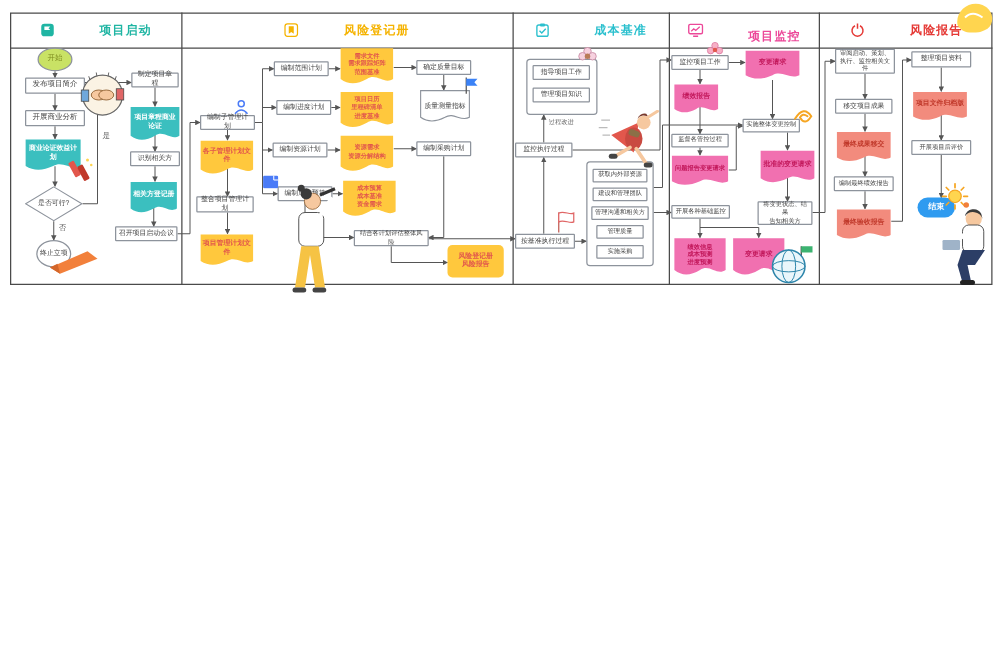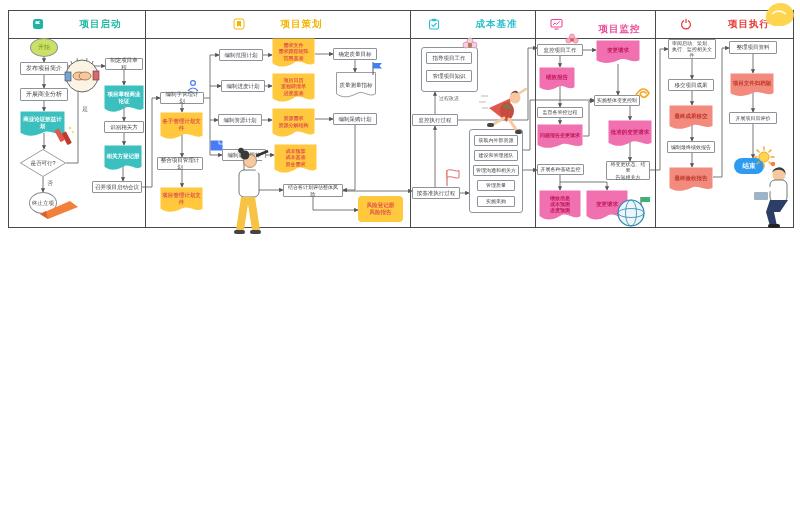--- a/index.html
+++ b/index.html
@@ -48,21 +48,21 @@
     </span>
     <span class="hlabel" style="color: rgb(31, 181, 163);">项目启动</span>
   </div>
   <div class="hcell" style="left:145px;width:265px">
     <span class="hicon">
       <svg width="12" height="12">
           <rect x="1" y="1" width="10" height="10" rx="2" fill="none" stroke="#F5B301" stroke-width="1"></rect>
           <path d="M4,3 H8 V9 L6,7.6 4,9 Z" fill="#F5B301"></path>
         </svg>
     </span>
-    <span class="hlabel" style="color: rgb(245, 179, 1);">项目策划</span>
+    <span class="hlabel" style="color: rgb(245, 179, 1);">风险登记册</span>
   </div>
   <div class="hcell" style="left:410px;width:125px">
     <span class="hicon">
       <svg width="12" height="12">
           <rect x="1.5" y="2" width="9" height="9" rx="1.5" fill="none" stroke="#2BC0CE" stroke-width="1.1"></rect>
           <rect x="4" y="0.8" width="4" height="2.4" rx="0.8" fill="#2BC0CE"></rect>
           <path d="M3.6,6.6 L5.4,8.4 8.6,5" stroke="#2BC0CE" stroke-width="1.1" fill="none"></path>
         </svg>
     </span>
     <span class="hlabel" style="color: rgb(43, 192, 206);">成本基准</span>
@@ -77,21 +77,21 @@
     </span>
     <span class="hlabel" style="color: rgb(236, 72, 153); margin-top: 11px;">项目监控</span>
   </div>
   <div class="hcell" style="left:655px;width:140px">
     <span class="hicon">
       <svg width="12" height="12">
           <path d="M4,2.6 A4.4,4.4 0 1 0 8,2.6" fill="none" stroke="#E53935" stroke-width="1.2"></path>
           <path d="M6,0.8 V5" stroke="#E53935" stroke-width="1.2"></path>
         </svg>
     </span>
-    <span class="hlabel" style="color: rgb(229, 57, 53);">项目执行</span>
+    <span class="hlabel" style="color: rgb(229, 57, 53);">风险报告</span>
   </div>
 
   <svg id="edges" width="800" height="520">
     <defs>
       <marker id="arr" viewBox="0 0 8 8" refX="7" refY="4" markerWidth="5.5" markerHeight="5.5" orient="auto-start-reverse">
         <path d="M0,0 L8,4 L0,8 Z" fill="#555"></path>
       </marker>
     </defs>
     <g stroke="#555" stroke-width="0.8" fill="none">
       <path d="M44,57 V62" marker-end="url(#arr)"></path>

